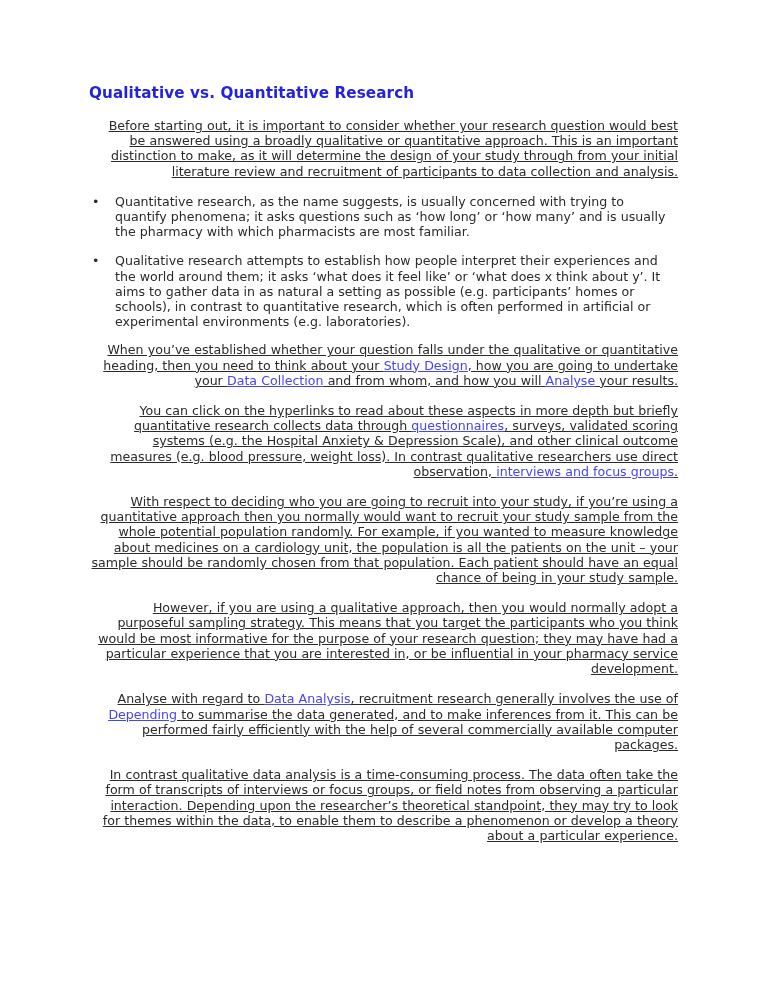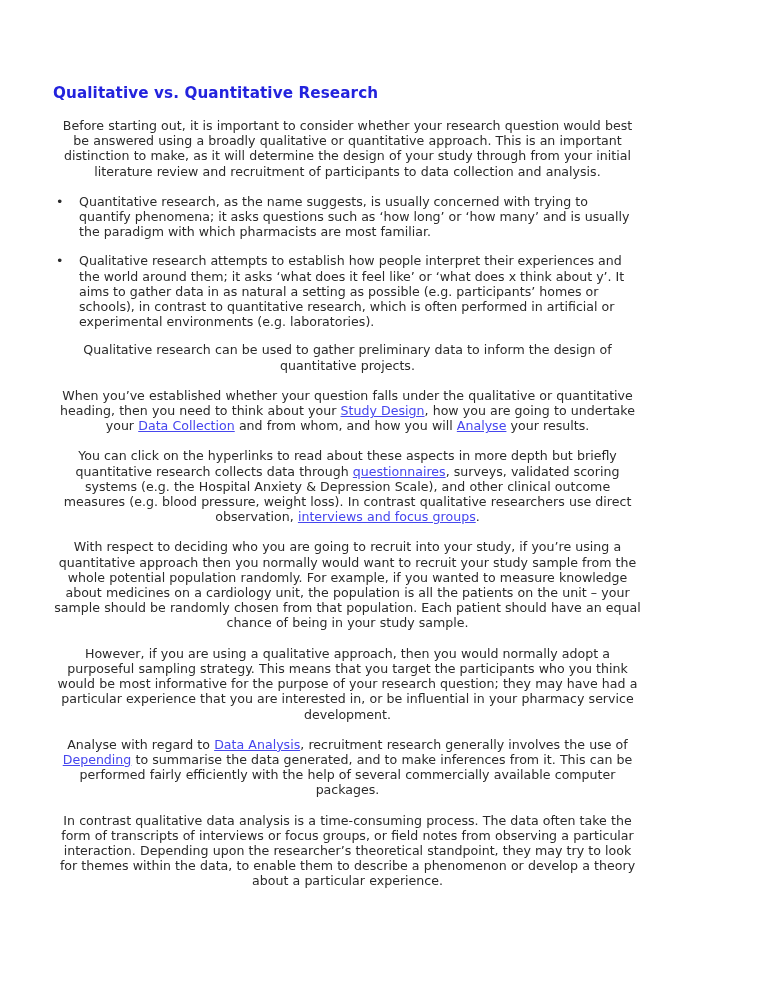--- a/index.html
+++ b/index.html
@@ -13,40 +13,41 @@
     font-family: "DejaVu Sans", "Liberation Sans", sans-serif;
     color: #2b2b2b;
     -webkit-font-smoothing: antialiased;
   }
   .page {
     position: relative;
     width: 768px;
     height: 994px;
     background: #ffffff;
     box-sizing: border-box;
-    padding: 84px 90px 0 53px;
+    padding: 84px 90px 0 89px;
   }
   .doc-body {
     width: 589px;
   }
   h1.doc-title {
     font-size: 15.2px;
     line-height: 18px;
     font-weight: bold;
     color: #2323dd;
     margin: 0 0 16px 0;
     letter-spacing: 0.1px;
   }
   p.para {
     font-size: 12.6px;
     line-height: 15.2px;
     margin: 0 0 15px 0;
     color: #2b2b2b;
-    text-align: center;
+    text-align: right;
     word-spacing: 0.15px;
+    text-decoration: underline;
   }
   ul.bullets {
     list-style: none;
     margin: 0 0 13px 0;
     padding: 0;
   }
   ul.bullets li {
     position: relative;
     font-size: 12.6px;
     line-height: 15.2px;
@@ -80,28 +81,27 @@
 
 <div class="page">
   <div class="doc-body">
 
     <h1 class="doc-title">Qualitative vs. Quantitative Research</h1>
 
     <p class="para">Before starting out, it is important to consider whether your research question would best be answered using a broadly qualitative or quantitative approach. This is an important distinction to make, as it will determine the design of your study through from your initial literature review and recruitment of participants to data collection and analysis.</p>
 
     <ul class="bullets">
       <li>
-        <span class="bullet-dot">•</span><span class="lead">Quantitative research</span><span>, as the name suggests, is usually concerned with trying to quantify phenomena; it asks questions such as ‘how long’ or ‘how many’ and is usually the paradigm with which pharmacists are most familiar.</span>
+        <span class="bullet-dot">•</span><span class="lead">Quantitative research</span><span>, as the name suggests, is usually concerned with trying to quantify phenomena; it asks questions such as ‘how long’ or ‘how many’ and is usually the pharmacy with which pharmacists are most familiar.</span>
       </li>
       <li>
         <span class="bullet-dot">•</span><span class="lead">Qualitative research</span><span> attempts to establish how people interpret their experiences and the world around them; it asks ‘what does it feel like’ or ‘what does x think about y’. It aims to gather data in as natural a setting as possible (e.g. participants’ homes or schools), in contrast to quantitative research, which is often performed in artificial or experimental environments (e.g. laboratories).</span>
       </li>
     </ul>
 
-    <p class="para">Qualitative research can be used to gather preliminary data to inform the design of quantitative projects.</p>
 
     <p class="para"><span>When you’ve established whether your question falls under the qualitative or quantitative heading, then you need to think about your </span><a class="doclink" href="#">Study Design</a><span>, how you are going to undertake your </span><a class="doclink" href="#">Data Collection</a><span> and from whom, and how you will </span><a class="doclink" href="#">Analyse</a><span> your results.</span></p>
 
     <p class="para"><span>You can click on the hyperlinks to read about these aspects in more depth but briefly quantitative research collects data through </span><a class="doclink" href="#">questionnaires</a><span>, surveys, validated scoring systems (e.g. the Hospital Anxiety &amp; Depression Scale), and other clinical outcome measures (e.g. blood pressure, weight loss). In contrast qualitative researchers use direct observation, </span><a class="doclink" href="#">interviews and focus groups</a><span>.</span></p>
 
     <p class="para">With respect to deciding who you are going to recruit into your study, if you’re using a quantitative approach then you normally would want to recruit your study sample from the whole potential population randomly. For example, if you wanted to measure knowledge about medicines on a cardiology unit, the population is all the patients on the unit – your sample should be randomly chosen from that population. Each patient should have an equal chance of being in your study sample.</p>
 
     <p class="para">However, if you are using a qualitative approach, then you would normally adopt a purposeful sampling strategy. This means that you target the participants who you think would be most informative for the purpose of your research question; they may have had a particular experience that you are interested in, or be influential in your pharmacy service development.</p>
 
     <p class="para"><span>Analyse with regard to </span><a class="doclink" href="#">Data Analysis</a><span>, recruitment research generally involves the use of </span><a class="doclink" href="#">Depending</a><span> to summarise the data generated, and to make inferences from it. This can be performed fairly efficiently with the help of several commercially available computer packages.</span></p>

